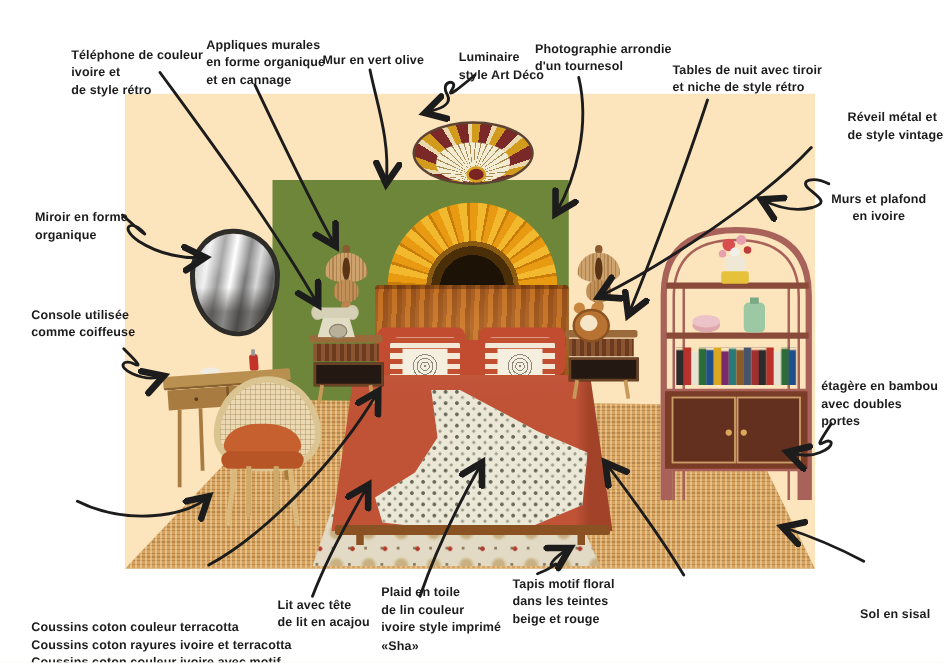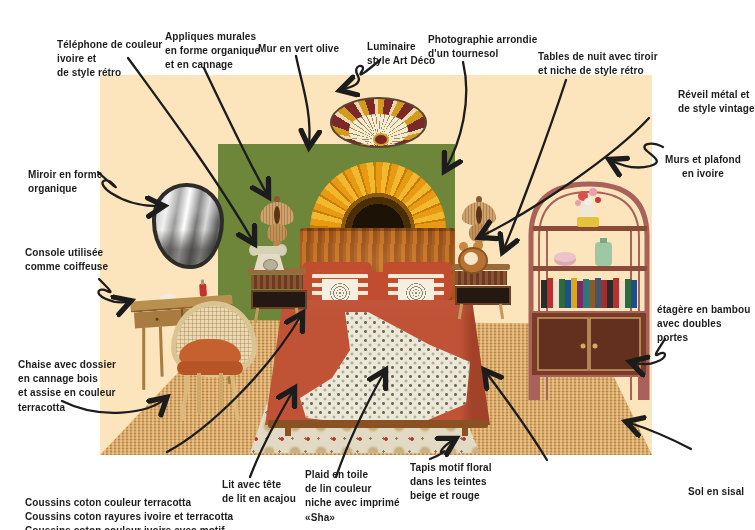--- a/index.html
+++ b/index.html
@@ -323,31 +323,27 @@
   <div class="label" style="left:650px;top:88px;margin-left:28px;">Réveil métal et
 de style vintage</div>
   <div class="label center" style="left:655px;top:153px;width:96px;">Murs et plafond
 en ivoire</div>
   <div class="label" style="left:28px;top:168px;">Miroir en forme
 organique</div>
   <div class="label" style="left:25px;top:246px;">Console utilisée
 comme coiffeuse</div>
   <div class="label" style="left:657px;top:303px;">étagère en bambou
 avec doubles portes</div>
-  <div class="label" style="left:18px;top:358px;">Chaise avec dossier
-en cannage bois
-et assise en couleur
-terracotta</div>
   <div class="label" style="left:25px;top:458px;margin-top:38px;">Coussins coton couleur terracotta
 Coussins coton rayures ivoire et terracotta
 Coussins coton couleur ivoire avec motif
 «Sha»</div>
   <div class="label" style="left:222px;top:478px;">Lit avec tête
 de lit en acajou</div>
   <div class="label" style="left:305px;top:468px;">Plaid en toile
 de lin couleur
-niche avec imprimé
+ivoire style imprimé
 «Sha»</div>
   <div class="label" style="left:410px;top:461px;">Tapis motif floral
 dans les teintes
 beige et rouge</div>
   <div class="label" style="left:688px;top:485px;">Sol en sisal</div>
 </div>
 
 </body></html>

